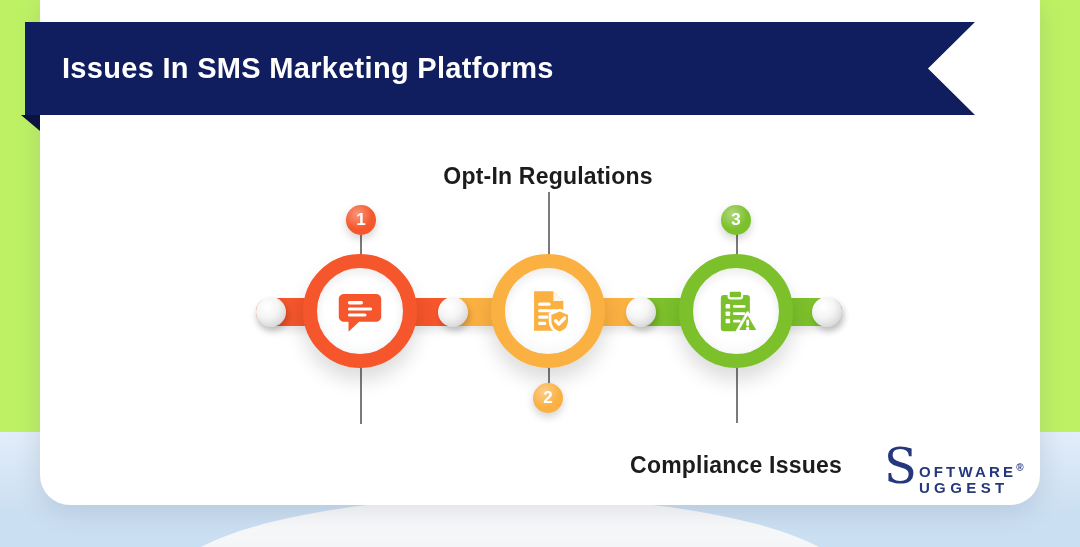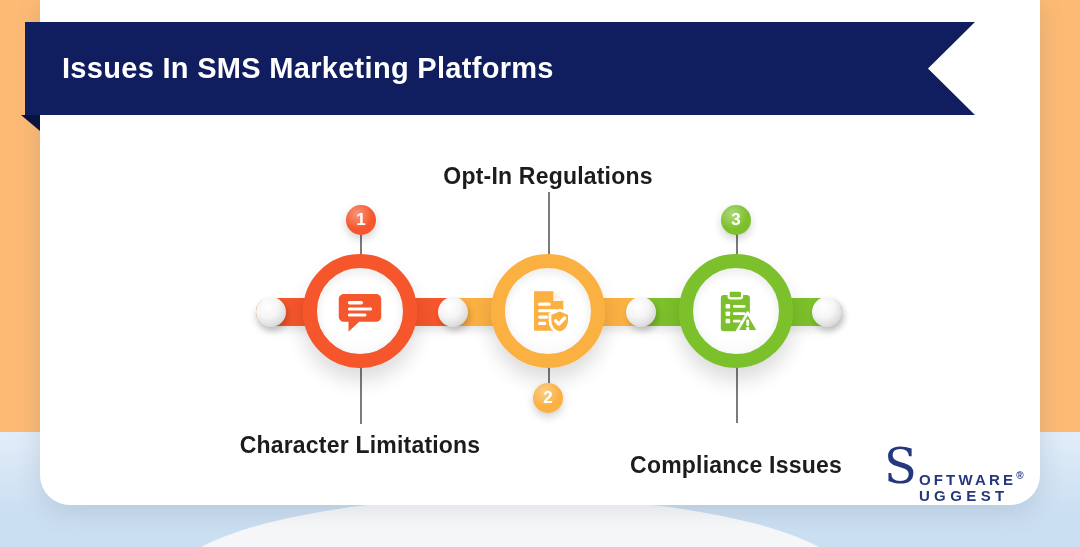--- a/index.html
+++ b/index.html
@@ -1,18 +1,18 @@
 <!DOCTYPE html>
 <html><head>
 <meta charset="utf-8">
 <style>
   html,body{margin:0;padding:0;background:#ffffff;}
   .stage{
     position:relative;width:1080px;height:547px;overflow:hidden;
-    background:#fdba74;font-family:"Liberation Sans",sans-serif;
+    background:#bef264;font-family:"Liberation Sans",sans-serif;
     --banner-bg:#101D5E;--banner-fold:#0A1340;--line-gray:#7B7B7B;
     --label-text:#1C1C1C;--blue:#CBDFF2;--logo-navy:#26387D;
   }
   
   .blue-band{position:absolute;left:0;right:0;bottom:0;height:115px;
     background:linear-gradient(180deg,#e2edf9 0%,var(--blue) 70%);}
   .white-curve{position:absolute;left:165px;top:497px;width:690px;height:180px;
     border-radius:50%;background:linear-gradient(180deg,#fdfdfe 0%,#e7eaee 70%);}
   
   .card{position:absolute;left:40px;top:0;width:1000px;height:505px;background:#ffffff;
@@ -64,21 +64,21 @@
   
   .s2 .badge{left:721px;top:205px}
   .s2 .vline.top{left:736px;top:234px;height:22px}
   .s2 .ring{left:679px;top:254px}
   .s2 .vline.bottom{left:736px;top:366px;height:57px}
   .s2 .step-label{left:736px;top:452px}
   
   .logo{position:absolute;left:884px;top:444px;z-index:4;color:var(--logo-navy);
     display:flex;align-items:flex-start;}
   .logo-s{font-family:"DejaVu Serif",serif;font-size:48px;line-height:44px;font-weight:400;}
-  .logo-col{display:flex;flex-direction:column;margin-left:2px;margin-top:24px;}
+  .logo-col{display:flex;flex-direction:column;margin-left:2px;margin-top:16px;}
   .logo-top,.logo-bottom{font-size:15px;font-weight:700;line-height:16px;}
   .logo-top{letter-spacing:3.2px;}
   .logo-bottom{letter-spacing:4.4px;}
   .reg{font-size:10px;vertical-align:super;letter-spacing:0;}
 </style>
 </head>
 <body>
 
 <div class="stage" style="--banner-bg: #101D5E; --banner-fold: #0A1340; --line-gray: #7B7B7B; --label-text: #1C1C1C; --blue: #CBDFF2; --logo-navy: #26387D;">
 
@@ -106,21 +106,20 @@
       <span class="ring-icon">
         <svg viewBox="0 0 24 24" width="56" height="52">
           <path d="M4.6 4.2h14.8c1.3 0 2.4 1.05 2.4 2.35v8.1c0 1.3-1.1 2.35-2.4 2.35H11.6l-4.9 4.6v-4.6H4.6c-1.3 0-2.4-1.05-2.4-2.35v-8.1c0-1.3 1.1-2.35 2.4-2.35z" fill="currentColor"></path>
           <rect x="6.4" y="7.4" width="7" height="1.6" rx=".8" fill="#fff"></rect>
           <rect x="6.4" y="10.4" width="11.2" height="1.4" rx=".7" fill="#fff"></rect>
           <rect x="6.4" y="13.1" width="8.6" height="1.4" rx=".7" fill="#fff"></rect>
         </svg>
       </span>
     </div>
     <div class="vline bottom"></div>
-    <div class="step-label">Character Limitations</div>
   </div>
 
   <div class="step s1 step-color" style="--c: #FBB042;">
     <div class="step-label">Opt-In Regulations</div>
     <div class="vline top"></div>
     <div class="ring">
       <span class="ring-icon">
         <svg viewBox="0 0 24 24" width="54" height="54">
           <path d="M5.8 3.2h8.6l4.4 4.4v13.2H5.8z" fill="currentColor"></path>
           <path d="M14.4 3.2l4.4 4.4h-4.4z" fill="#fff" opacity=".9"></path>

